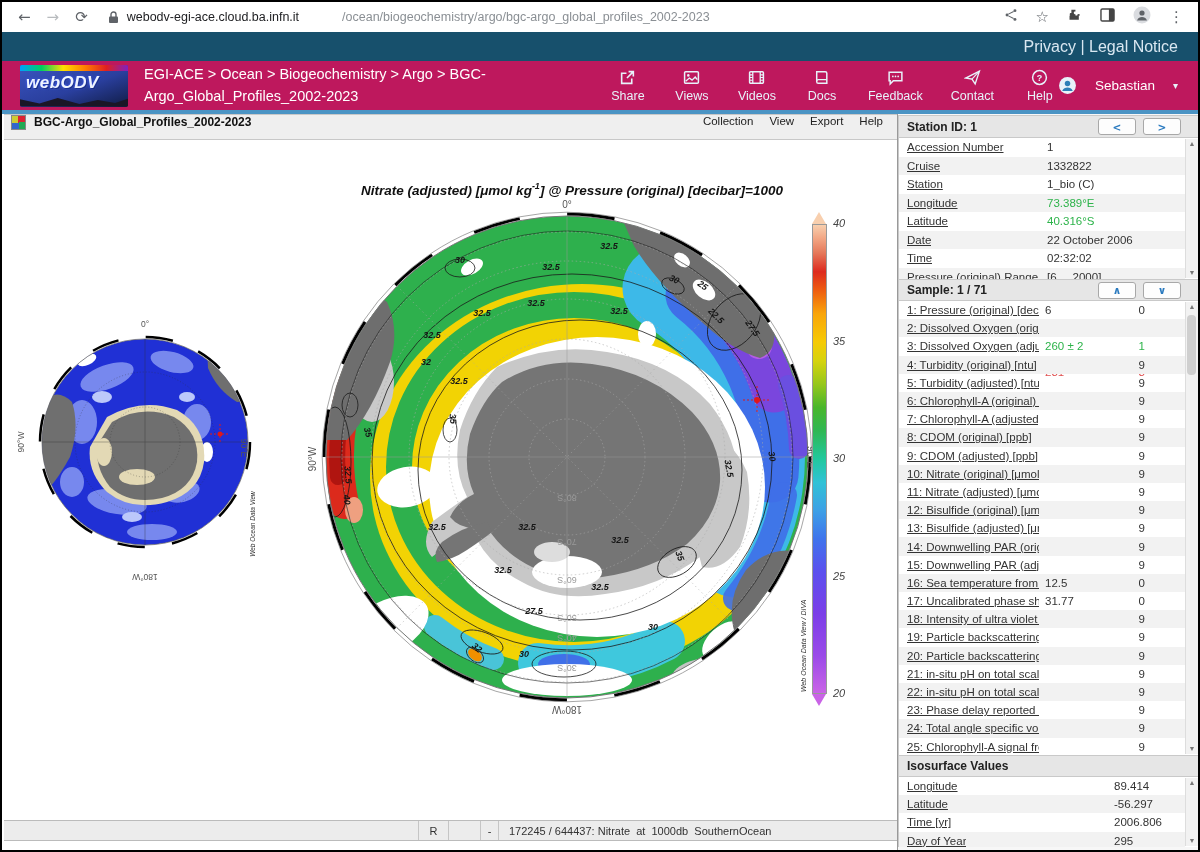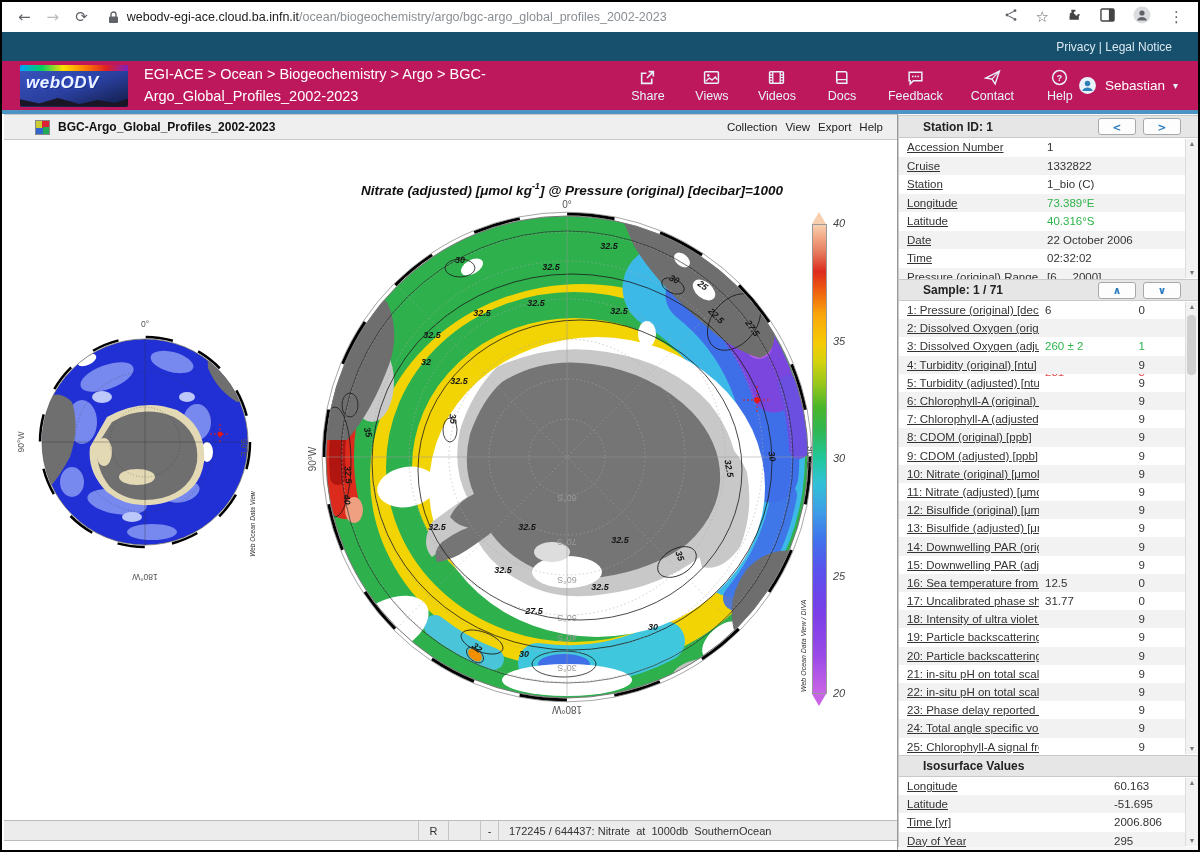--- a/index.html
+++ b/index.html
@@ -6,47 +6,47 @@
   body { background:#000; font-family:"Liberation Sans", sans-serif; }
   .page { position:relative; width:1200px; height:852px; background:#fff; border:2px solid #000; overflow:hidden; }
 
   
   .browser-bar { position:absolute; left:0; top:0; width:100%; height:30px; background:#fff; display:flex; align-items:center; }
   .b-icon { font-family:"DejaVu Sans", sans-serif; color:#5f6368; font-size:15px; margin-left:16px; cursor:pointer; }
   .b-icon.disabled { color:#b8bbbe; }
   .lock-icon { margin-left:20px; display:inline-flex; }
   .url-text { margin-left:8px; font-size:12.5px; white-space:nowrap; }
   .url-domain { color:#202124; }
-  .url-path { color:#8a8f94; }
+  .url-path { color:#8a8f94;margin-left:43px; }
   .b-right { margin-left:auto; display:flex; align-items:center; gap:18px; padding-right:14px; }
   .b-right .b-icon { margin-left:0; }
 
   
   .legal-bar { position:absolute; left:0; top:30px; width:100%; height:29px; background:#17506c; display:flex; align-items:center; justify-content:flex-end; }
-  .legal-bar span { color:#d9e7f1; font-size:12px; padding-right:26px; }
+  .legal-bar span { color:#d9e7f1; font-size:16px; padding-right:20px; }
 
   
   .app-header { position:absolute; left:0; top:59px; width:100%; height:53px; background:#be185d; border-bottom:4px solid #4b94c4; display:flex; align-items:center; }
   .logo { width:108px; height:42px; margin-left:18px; position:relative; background:linear-gradient(160deg,#3a55c0 0%,#2a3f9e 55%,#101c44 100%); border-radius:2px; overflow:hidden; flex:none; cursor:pointer; }
   .logo .rainbow { position:absolute; top:0; left:0; right:0; height:6px; background:linear-gradient(90deg,#00a0ff,#00d060,#ffe000,#ff8000,#e02020,#8020c0); }
   .logo .mountain { position:absolute; bottom:0; left:0; right:0; height:12px; background:#1a1626; clip-path:polygon(0 100%,0 40%,18% 75%,35% 30%,55% 80%,72% 45%,88% 70%,100% 35%,100% 100%); }
   .logo .logo-text { position:absolute; top:8px; left:6px; font-size:17px; font-weight:bold; font-style:italic; color:#eef4ff; text-shadow:0 0 3px #4060ff,1px 1px 0 #102060; letter-spacing:.5px; }
   .breadcrumb { width:470px; margin-left:16px; color:#fff; font-size:14.5px; line-height:1.5; word-break:break-word; }
   .hdr-menu { display:flex; align-items:flex-start; gap:28px; margin-left:20px; }
   .menu-item { display:flex; flex-direction:column; align-items:center; color:#e8f2fa; font-size:12.5px; cursor:pointer; min-width:36px; }
   .menu-item svg { width:17px; height:17px; margin-bottom:3px; }
-  .user-box { margin-left:auto; margin-right:20px; display:flex; align-items:center; gap:8px; color:#fff; font-size:13.5px; cursor:pointer; }
+  .user-box { margin-left:auto; margin-right:20px; display:flex; align-items:center; gap:18px; color:#fff; font-size:13.5px; cursor:pointer; }
   .caret { font-size:10px; color:#e8f2fa; }
 
   
-  .title-bar { position:absolute; left:2px; top:112px; width:893px; height:26px; background:#efefef; border-top:1px solid #c8c8c8; border-bottom:1px solid #c8c8c8; display:flex; align-items:center;padding-left:24px; }
+  .title-bar { position:absolute; left:2px; top:112px; width:893px; height:26px; background:#efefef; border-top:1px solid #c8c8c8; border-bottom:1px solid #c8c8c8; display:flex; align-items:flex-start; }
   .collection-icon { width:15px; height:15px; margin-left:7px; border:1px solid #888;
     background:conic-gradient(#d23 0 25%, #2a5 25% 50%, #36c 50% 75%, #cc3 75%); flex:none; }
   .doc-title { margin-left:8px; font-size:12px; font-weight:bold; color:#111; }
-  .title-menu { margin-left:auto; display:flex; gap:8px; padding-right:14px; font-size:11.5px; color:#222; }
+  .title-menu { margin-left:auto; display:flex; gap:16px; padding-right:14px; font-size:11.5px; color:#222; }
   .title-menu span { cursor:pointer; }
 
   
   .canvas { position:absolute; left:2px; top:138px; width:893px; height:680px; background:#fff; }
   .plot-title { position:absolute; left:330px; top:179px; width:480px; text-align:center; font-size:13.5px; font-weight:bold; font-style:italic; color:#111; white-space:nowrap; }
   .plot-title .sup { vertical-align:super; font-size:9px; }
 
   svg text { font-family:"Liberation Sans", sans-serif; }
   #contour-labels text { font-size:9px; font-style:italic; font-weight:bold; fill:#161616; text-anchor:middle; }
   #lat-labels text { font-size:9px; fill:#9a9a9a; text-anchor:middle; }
@@ -68,21 +68,21 @@
 
   
   .status-bar { position:absolute; left:2px; top:818px; width:893px; height:21px; background:#ececec; border-top:1px solid #bbb; border-bottom:1px solid #bbb; display:flex; font-size:11px; color:#333; }
   .sb-cell { border-right:1px solid #c5c5c5; display:flex; align-items:center; justify-content:center; white-space:pre; }
   .sb-cell.fill { flex:1; }
   .sb-cell.w30 { width:30px; } .sb-cell.w32 { width:32px; } .sb-cell.w18 { width:18px; }
   .sb-cell.msg { width:398px; justify-content:flex-start; padding-left:10px; border-right:none; }
 
   
   .sidebar { position:absolute; left:895px; top:112px; width:303px; height:736px; background:#f7f7f7; border-left:1px solid #999; }
-  .panel-header { position:absolute; left:0; width:100%; background:#e6e6e6; border:1px solid #c9c9c9; display:flex; align-items:center; font-size:12px; font-weight:bold; color:#222; padding-left:24px; }
+  .panel-header { position:absolute; left:0; width:100%; background:#e6e6e6; border:1px solid #c9c9c9; display:flex; align-items:center; font-size:12px; font-weight:bold; color:#222; padding-left:8px; }
   .hdr-btns { margin-left:auto; display:flex; gap:7px; padding-right:18px; }
   .hdr-btn { width:38px; height:17px; background:#fdfdfd; border:1px solid #a8a8a8; border-radius:3px; color:#2a7abf; font-weight:bold; font-size:10.5px; display:flex; align-items:center; justify-content:center; cursor:pointer; font-family:"DejaVu Sans",sans-serif; }
   .panel-body { position:absolute; left:0; width:100%; background:#fff; border-left:1px solid #c9c9c9; border-right:1px solid #c9c9c9; overflow:hidden; }
   .t-row { position:relative; width:calc(100% - 14px); font-size:11.5px; color:#333; }
   .t-row.alt { background:#f2f2f2; }
   .t-label { position:absolute; left:8px; top:50%; transform:translateY(-50%); white-space:nowrap; overflow:hidden; max-width:132px;text-decoration:underline; }
   .station-body .t-row, .iso-body .t-row { height:18.5px; }
   .sample-body .t-row { height:18.2px; }
   .iso-body .t-row { height:18.2px; }
   .t-value { position:absolute; left:148px; top:50%; transform:translateY(-50%); white-space:nowrap; }
@@ -626,25 +626,25 @@
       <div class="vthumb" style="top:14px;height:60px;"></div>
     </div>
 
     <div class="panel-header" style="top:641px;height:22px;">
       <span>Isosurface Values</span>
     </div>
     <div class="panel-body iso-body" style="top:663px;height:70px;">
       <div id="iso-rows">
           <div class="t-row">
             <span class="t-label">Longitude</span>
-            <span class="t-value iso">60.163</span>
+            <span class="t-value iso">89.414</span>
           </div>
           <div class="t-row alt">
             <span class="t-label">Latitude</span>
-            <span class="t-value iso">-51.695</span>
+            <span class="t-value iso">-56.297</span>
           </div>
           <div class="t-row">
             <span class="t-label">Time [yr]</span>
             <span class="t-value iso">2006.806</span>
           </div>
           <div class="t-row alt">
             <span class="t-label">Day of Year</span>
             <span class="t-value iso">295</span>
           </div>
         </div>

